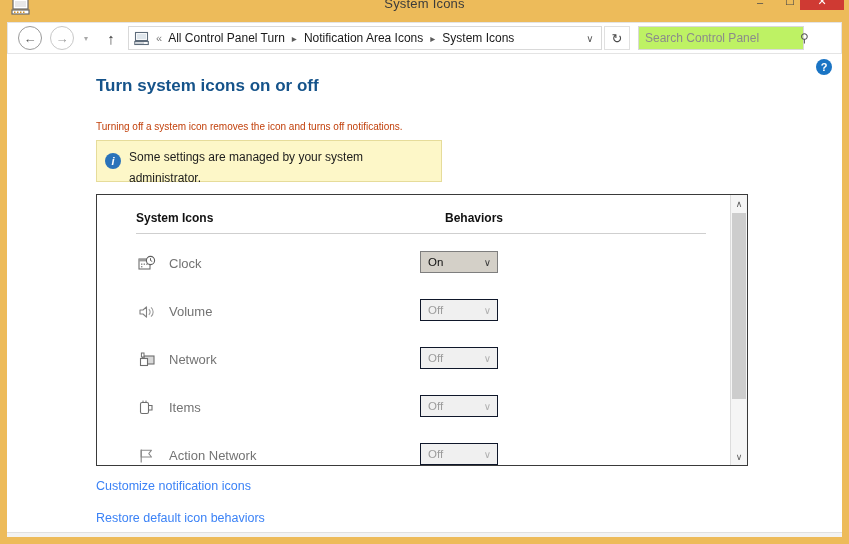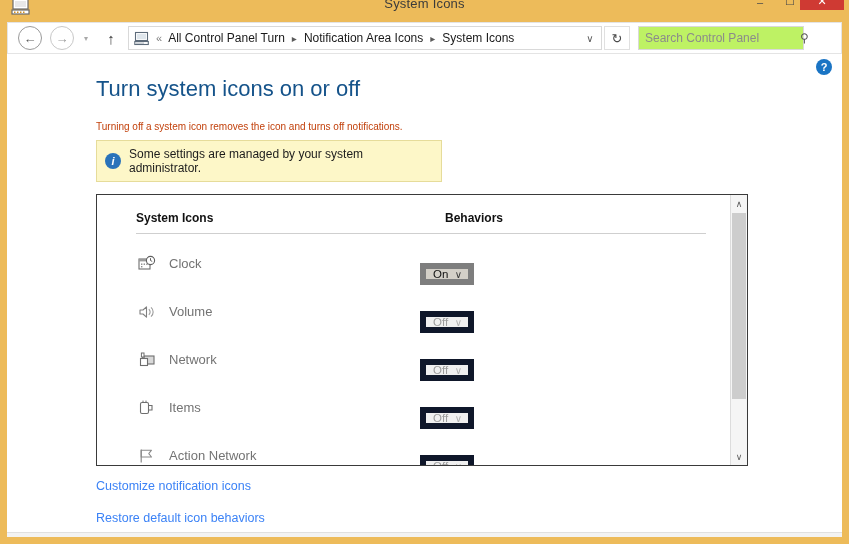--- a/index.html
+++ b/index.html
@@ -123,21 +123,21 @@
   }
   #help-btn {
     position: absolute; right: 10px; top: 5px;
     width: 16px; height: 16px; border-radius: 50%;
     background: #1a74c4;
     color: #fff; font-size: 11px; font-weight: bold;
     display: flex; align-items: center; justify-content: center;
   }
   #page-title {
     position: absolute; left: 89px; top: 22px;
-    font-size: 22px; color: #15538a; font-weight: 400;
+    font-size: 17px; color: #15538a; font-weight: 700;
   }
   #page-desc {
     position: absolute; left: 89px; top: 67px;
     font-size: 10px; color: #c2410c;
   }
 
   
   #banner {
     position: absolute; left: 89px; top: 86px;
     width: 346px; height: 42px;
@@ -147,21 +147,21 @@
     padding: 6px 8px;
   }
   #banner-icon {
     width: 16px; height: 16px; border-radius: 50%;
     background: #2a73ba; color: #fff;
     font-size: 11px; font-weight: bold; font-style: italic;
     display: flex; align-items: center; justify-content: center;
     flex: 0 0 16px; margin-top: 6px;
   }
   #banner-body { margin-left: 8px; }
-  #banner-text { font-size: 12px; color: #1c1c1c; line-height: 14px; }
+  #banner-text { font-size: 12px; color: #1c1c1c; line-height: 21px; }
   #banner-link {
     display: inline-block; margin-top: 2px;
     font-size: 12px; color: #17568f;
     text-decoration: underline; cursor: pointer;
   }
 
   
   #listpanel {
     position: absolute; left: 89px; top: 140px;
     width: 652px; height: 272px;
@@ -193,23 +193,23 @@
   }
   .row-icon {
     position: absolute; left: 41px; top: 12px;
     width: 18px; height: 18px;
   }
   .row-label {
     position: absolute; left: 72px; top: 13px;
     font-size: 13px; color: #737373;
   }
   .row-select {
-    position: absolute; left: 323px; top: 20px;
-    width: 54px; height: 22px;
-    border: 6px solid #0f172a;
+    position: absolute; left: 323px; top: 8px;
+    width: 78px; height: 22px;
+    border: 1px solid #0f172a;
     background: #f0f0f0;
     display: flex; align-items: center;
     font-size: 11.5px;
   }
   .row-select.enabled {
     background: #d4d0c8;
     border-color: #7e7e7e;
   }
   .sel-value { padding-left: 7px; color: #9c9c9c; }
   .row-select.enabled .sel-value { color: #111; }

